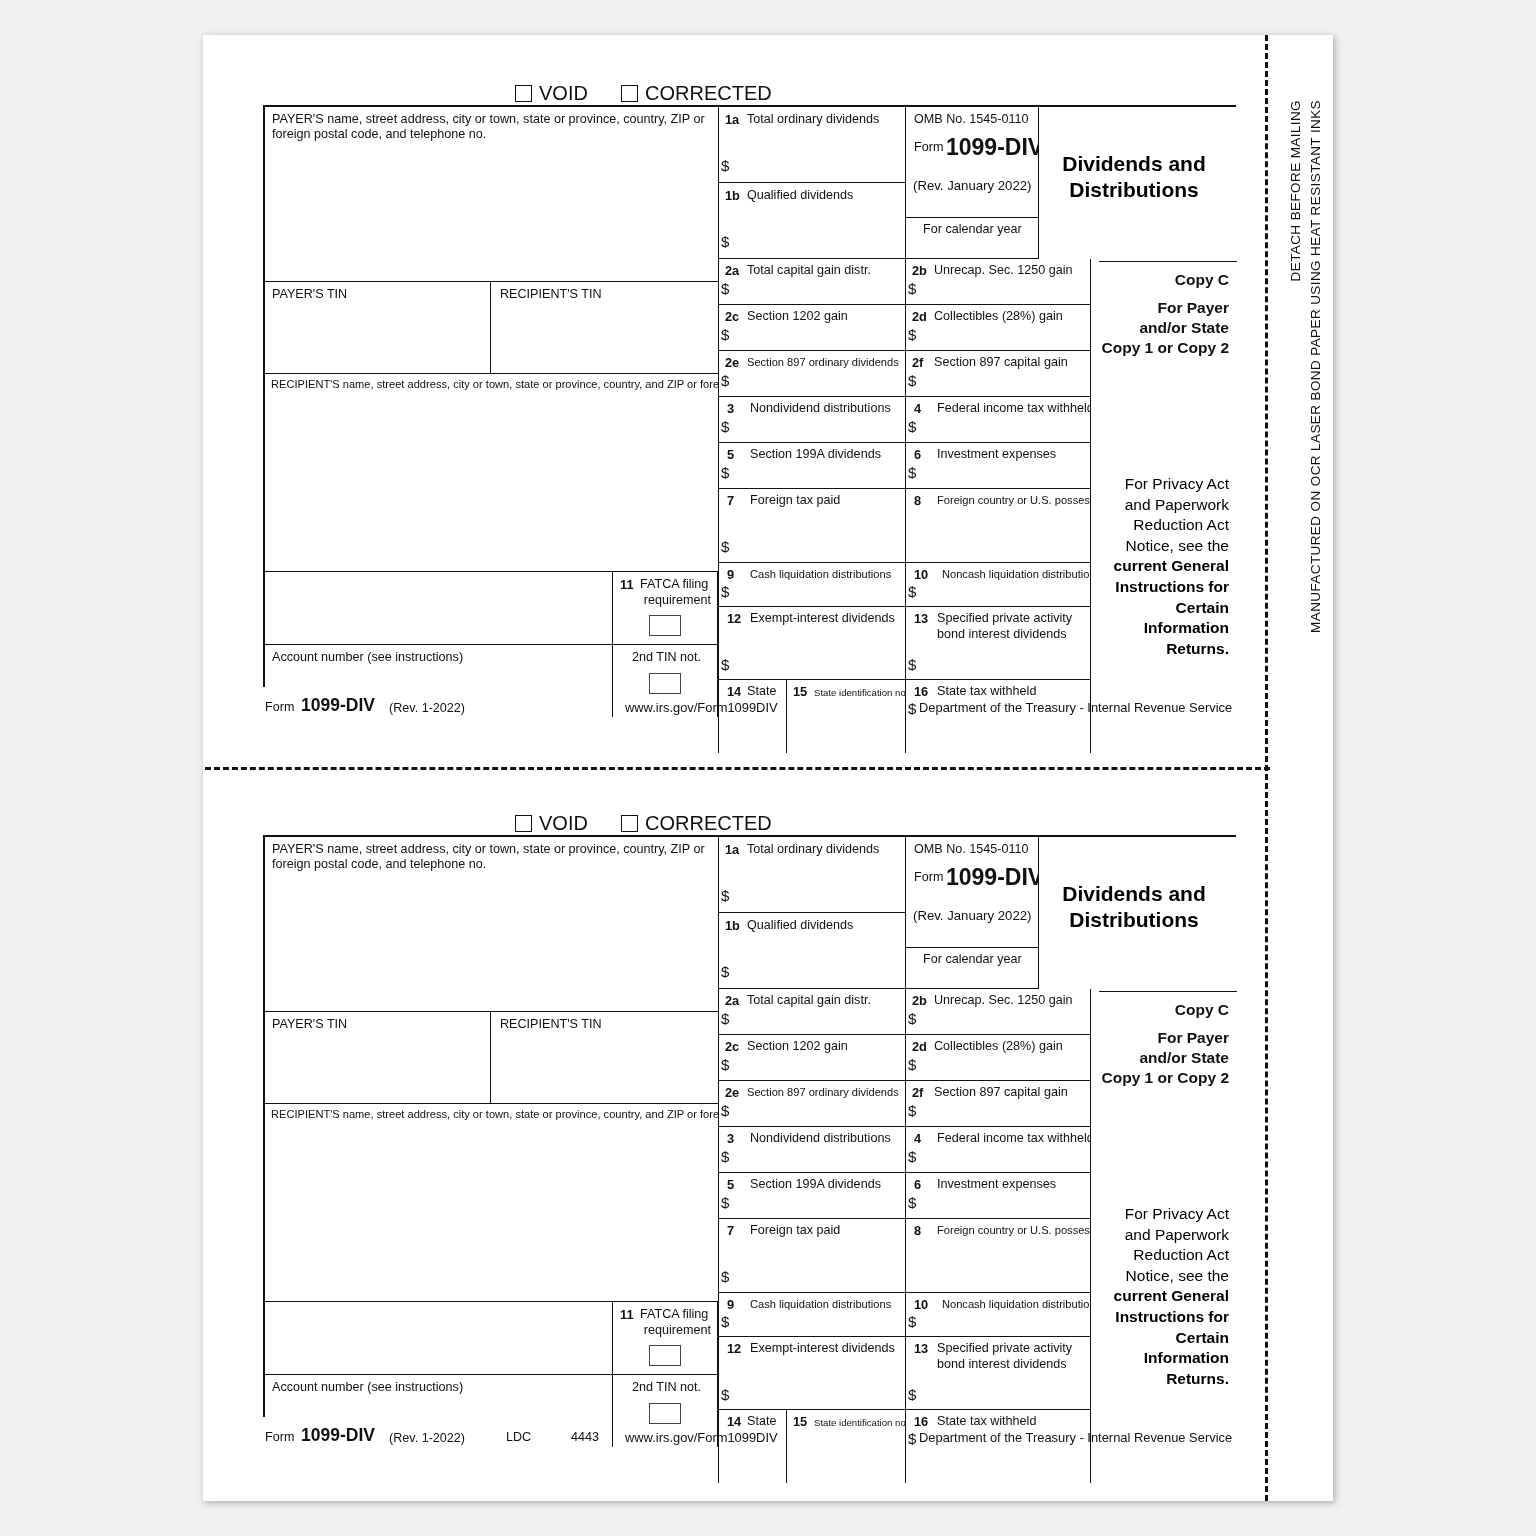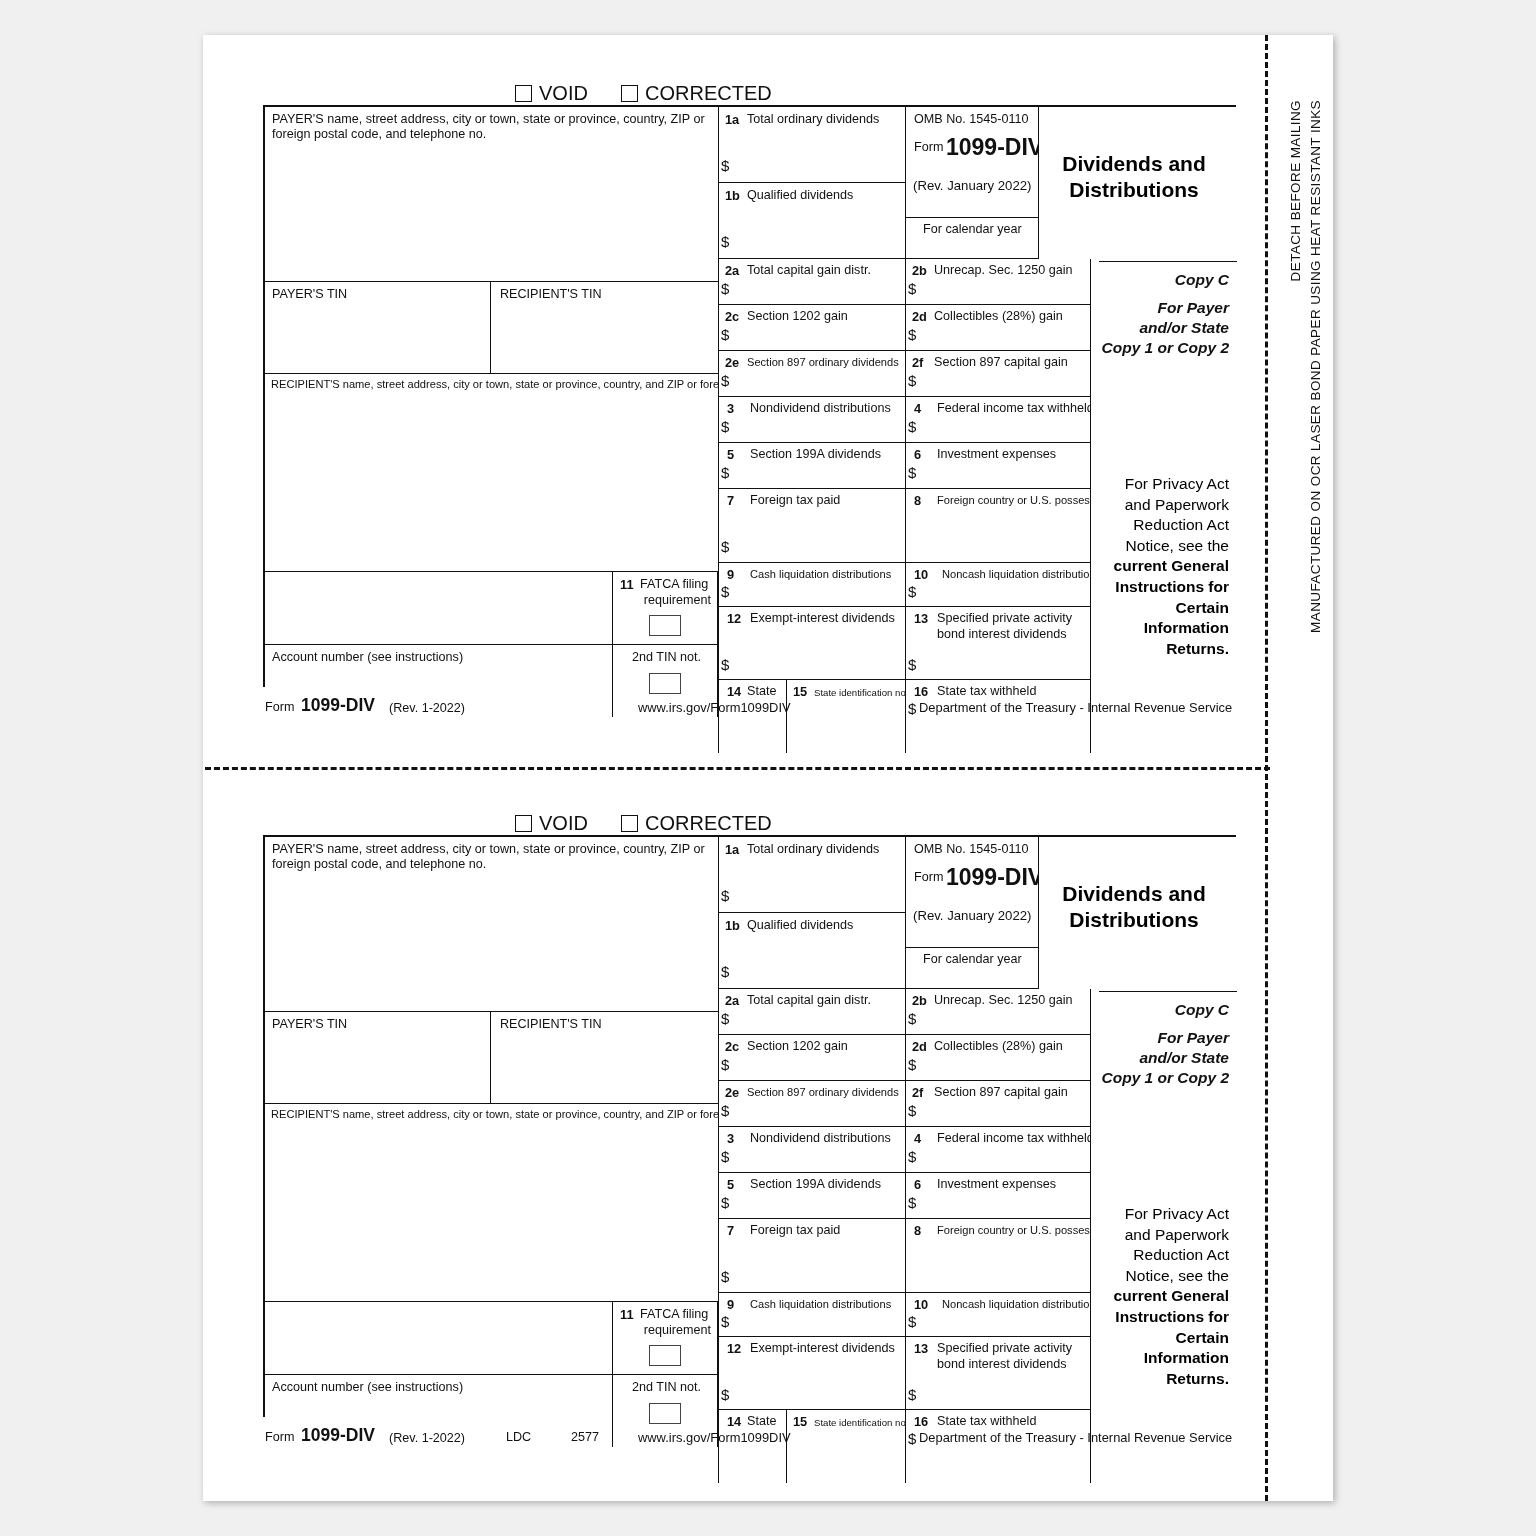--- a/index.html
+++ b/index.html
@@ -136,41 +136,41 @@
     text-align:right;
     color:#111;
     line-height:1.3;
   }
   .title-dd {
     font-size:21px;
     font-weight:bold;
     text-align:center;
     line-height:1.22;
   }
-  .copyc { font-size:15.5px; font-weight:bold;font-style:italic; }
+  .copyc { font-size:15.5px; font-weight:bold; }
   .privacy { font-size:15.5px; text-align:right; line-height:1.33; }
   .privacy b { font-weight:bold; }
 
   
   .footer {
     position:absolute;
     left:0; top:614px;
     width:973px; height:26px;
     font-size:13.4px;
     color:#111;
   }
   .footer span { position:absolute; white-space:nowrap; }
   .footer .bigform { font-size:17.5px; font-weight:bold; }
   .footer .rev { font-size:12.6px; }
   .f-formlabel { left:2px; top:6px; font-size:12.6px; }
   .f-formnum   { left:38px; top:1px; }
   .f-rev       { left:126px; top:7px; }
   .f-ldc       { left:243px; top:6px; font-size:12.6px;}
   .f-code      { left:308px; top:6px; font-size:12.6px;}
-  .f-url       { left:362px; top:6px; font-size:12.9px;margin-left:13px;}
+  .f-url       { left:362px; top:6px; font-size:12.9px;}
   .f-dept      { left:656px; top:6px; font-size:12.9px;}
 </style>
 </head>
 <body>
 
 <div class="sheet"></div>
 
 <div class="perf-v"></div>
 <div class="perf-h"></div>
 
@@ -573,17 +573,17 @@
         <div><b>Returns.</b></div>
       </div>
     </div>
   </div>
 
   <div class="footer">
     <span class="f-formlabel">Form</span>
     <span class="f-formnum bigform">1099-DIV</span>
     <span class="f-rev rev">(Rev. 1-2022)</span>
     <span class="f-ldc">LDC</span>
-    <span class="f-code">2577</span>
+    <span class="f-code">4443</span>
     <span class="f-url">www.irs.gov/Form1099DIV</span>
     <span class="f-dept">Department of the Treasury - Internal Revenue Service</span>
   </div>
 </div>
 
 </body></html>

